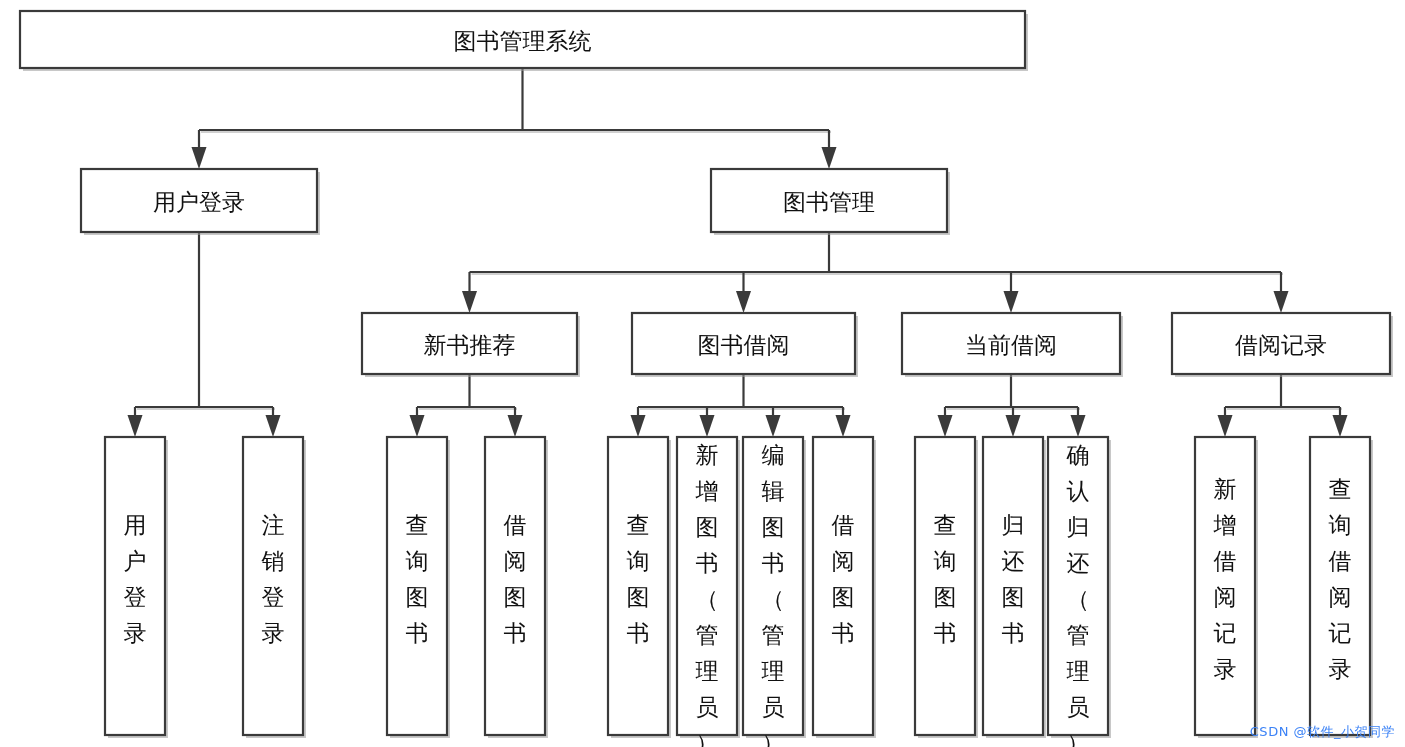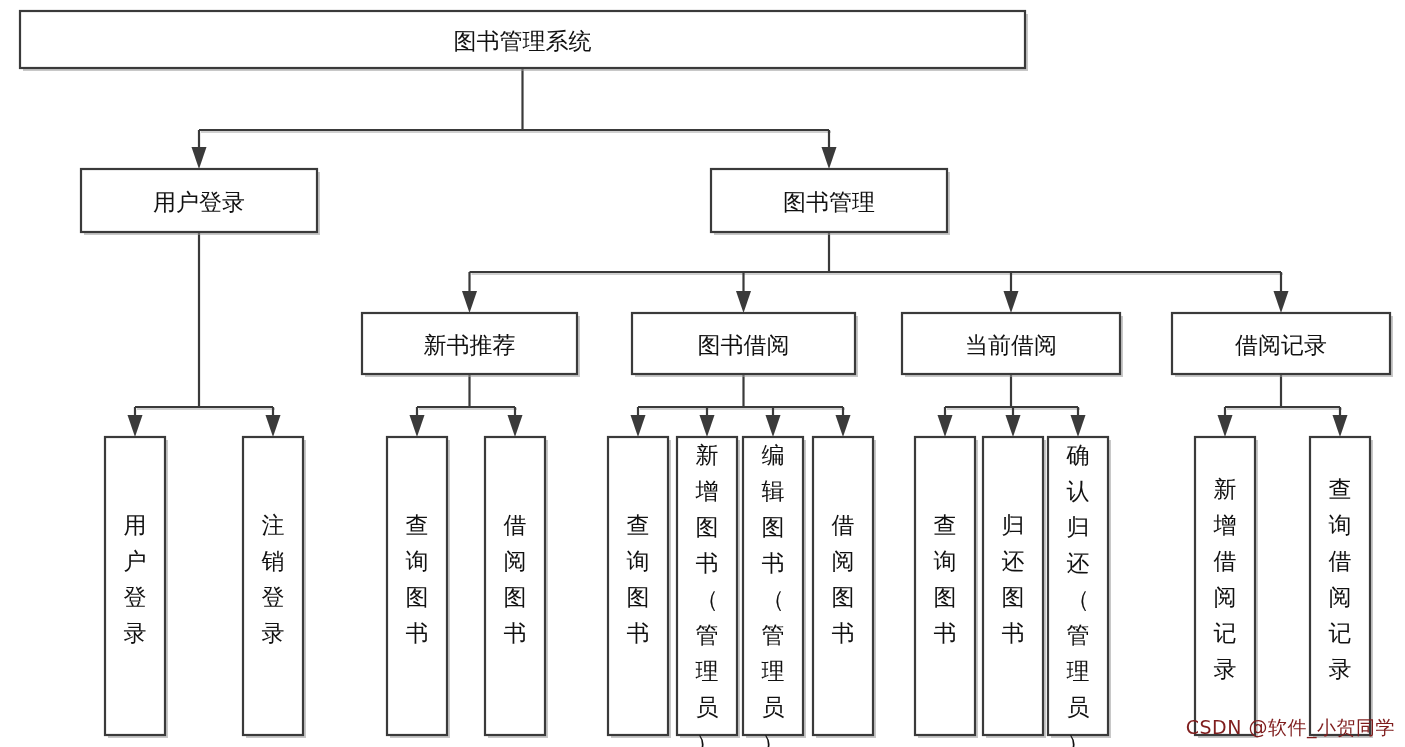--- a/index.html
+++ b/index.html
@@ -63,22 +63,22 @@
     fill: #111111;
     font-family: "DejaVu Sans", "Liberation Sans", sans-serif;
     font-size: 23px;
     text-anchor: middle;
   }
   .watermark {
     position: absolute;
     right: 10px;
     bottom: 6px;
     font-family: "DejaVu Sans", "Liberation Sans", sans-serif;
-    font-size: 19px;
-    color: #7f1d1d;
+    font-size: 13px;
+    color: #3b82f6;
     letter-spacing: 0.5px;
     white-space: nowrap;
     user-select: none;
   }
 </style>
 </head>
 <body>
 
 <div id="diagram-root">
   <svg class="chart-svg" id="chart-svg" viewBox="0 0 1405 747" xmlns="http://www.w3.org/2000/svg">

